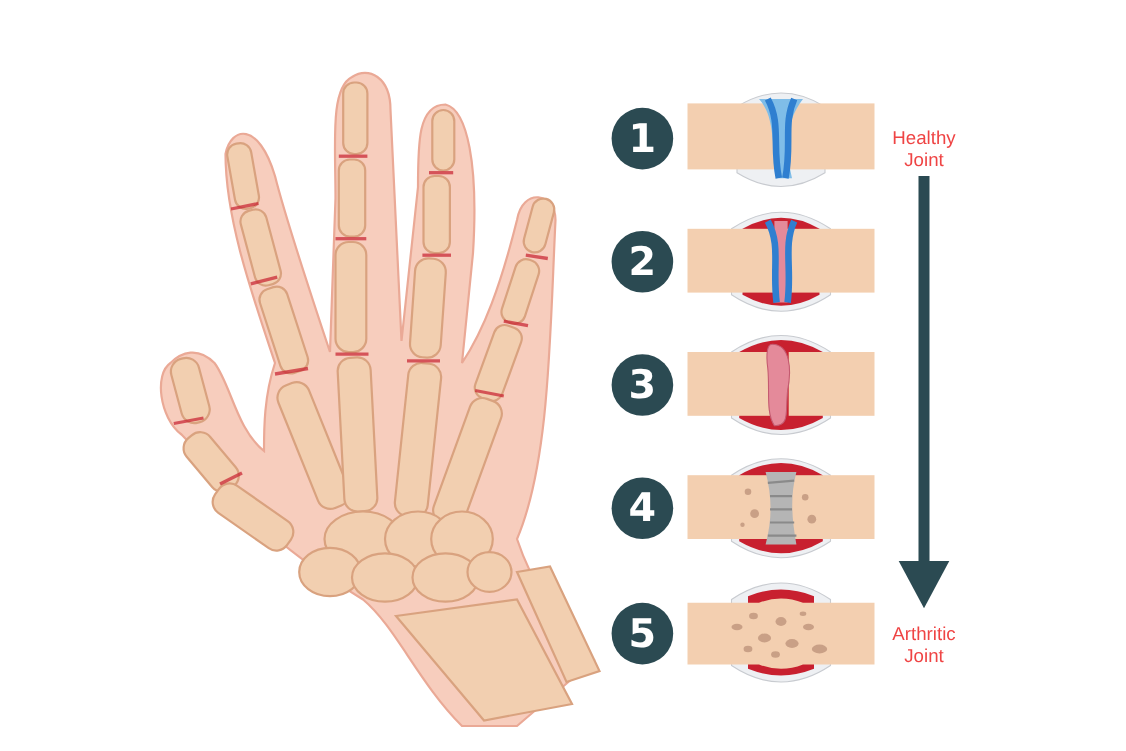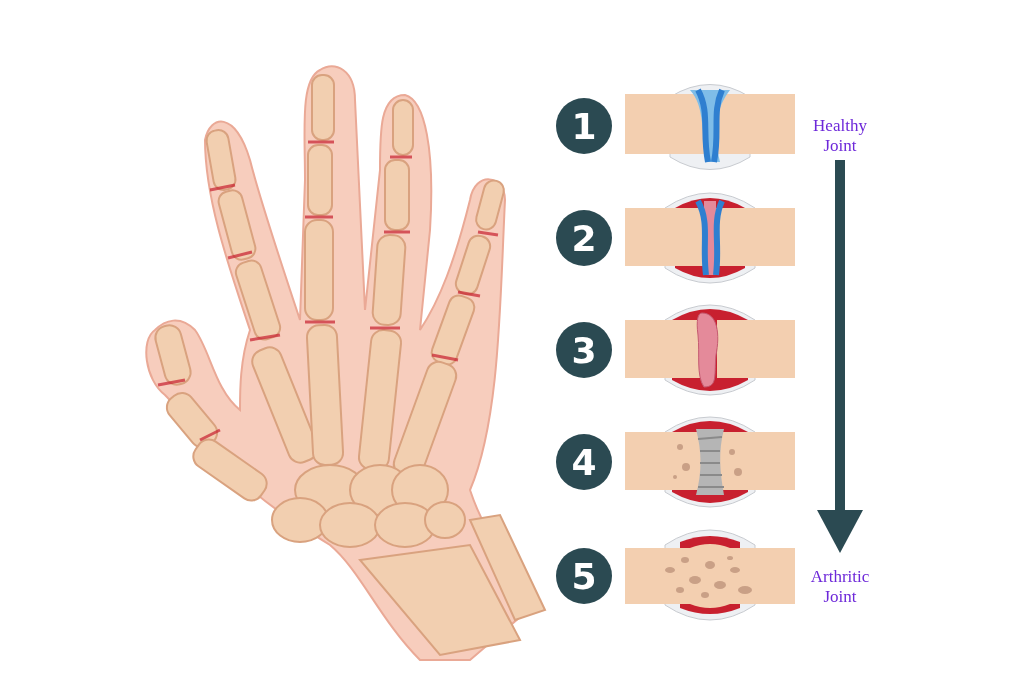--- a/index.html
+++ b/index.html
@@ -1,21 +1,21 @@
 <!DOCTYPE html>
 <html><head>
 <meta charset="utf-8">
 <style>
   html,body{margin:0;padding:0;background:#ffffff;}
   body{width:1024px;height:683px;position:relative;overflow:hidden;font-family:"DejaVu Sans",sans-serif;}
   .hand{position:absolute;left:0;top:0;width:560px;height:683px;}
   .stage{position:absolute;left:556px;width:56px;height:56px;border-radius:50%;background:#2b4a52;color:#fff;
     display:flex;align-items:center;justify-content:center;font-weight:bold;font-size:36px;font-family:"DejaVu Sans",sans-serif;}
   .joint{position:absolute;left:620px;width:180px;height:110px;}
-  .label{position:absolute;left:790px;width:100px;text-align:center;font-size:17px;line-height:20px;color:#6d28d9;font-family:Liberation Serif, serif;}
+  .label{position:absolute;left:790px;width:100px;text-align:center;font-size:17px;line-height:20px;color:#ef4444;font-family:Liberation Sans, sans-serif;}
   .arrow{position:absolute;left:812px;top:160px;width:56px;height:396px;}
 </style>
 </head>
 <body>
 
 <svg class="hand" viewBox="0 0 560 683">
 
   <path d="M155,330 C140,340 145,380 165,395 C190,420 200,440 230,470 C260,500 290,520 330,545 C360,570 380,620 420,660 L470,660 L540,600 C500,560 480,520 470,490 C500,420 500,300 505,200 C505,175 475,170 470,200 C455,260 440,300 420,330 L430,230 C435,150 425,100 405,95 C380,95 380,130 380,170 L365,310 L355,100 C355,70 335,60 320,70 C300,80 305,130 305,180 L300,320 C280,260 260,200 250,160 C235,110 210,115 205,140 C205,200 230,270 250,330 C240,360 240,390 240,410 C215,390 210,350 195,330 C180,315 165,320 155,330 Z" fill="#f7cdbd" stroke="#eaa996" stroke-width="2"></path>
 
   <g fill="#f2cfb0" stroke="#d9a27f" stroke-width="2">

